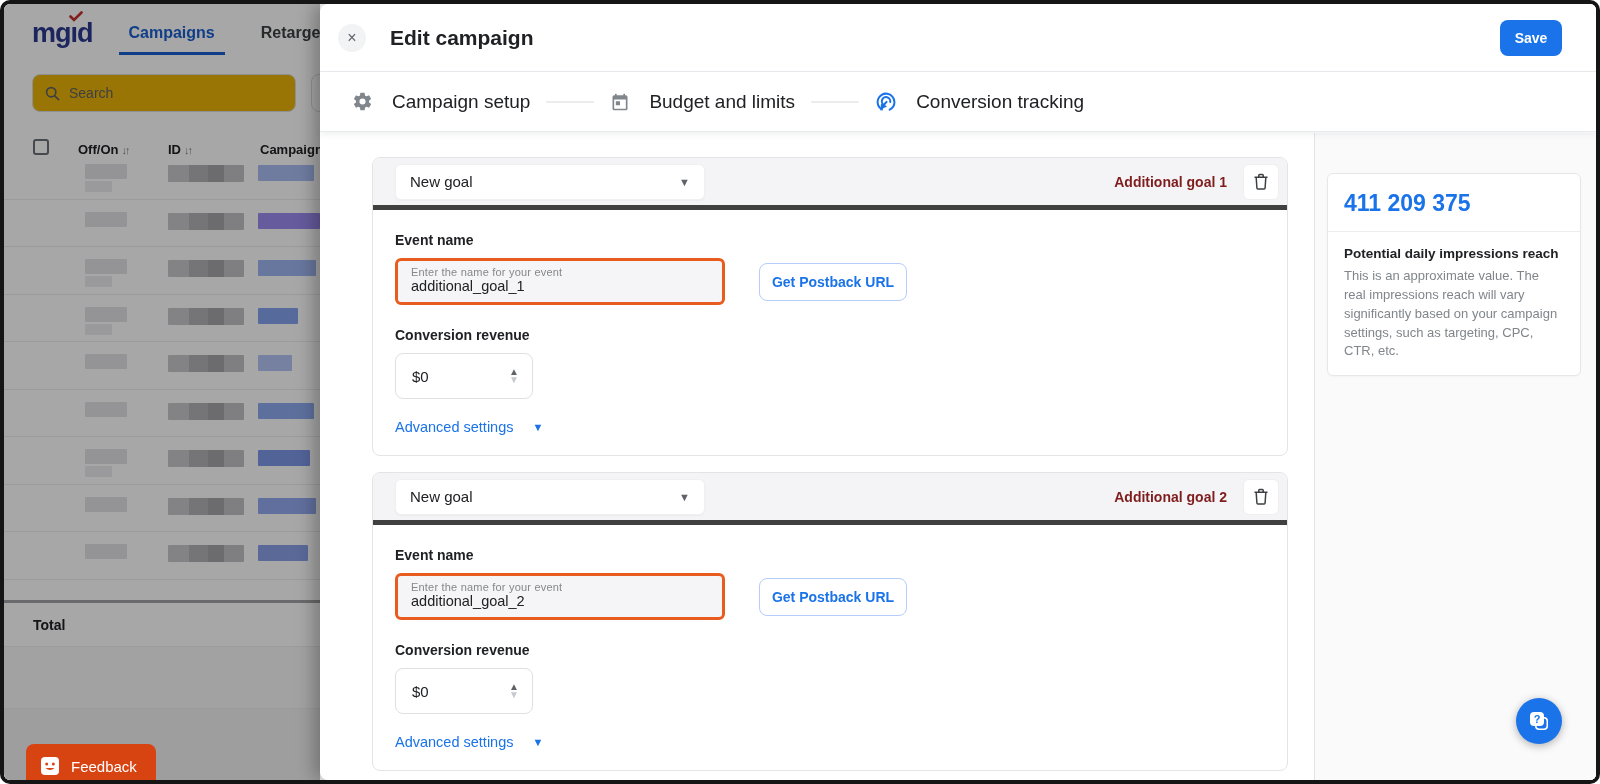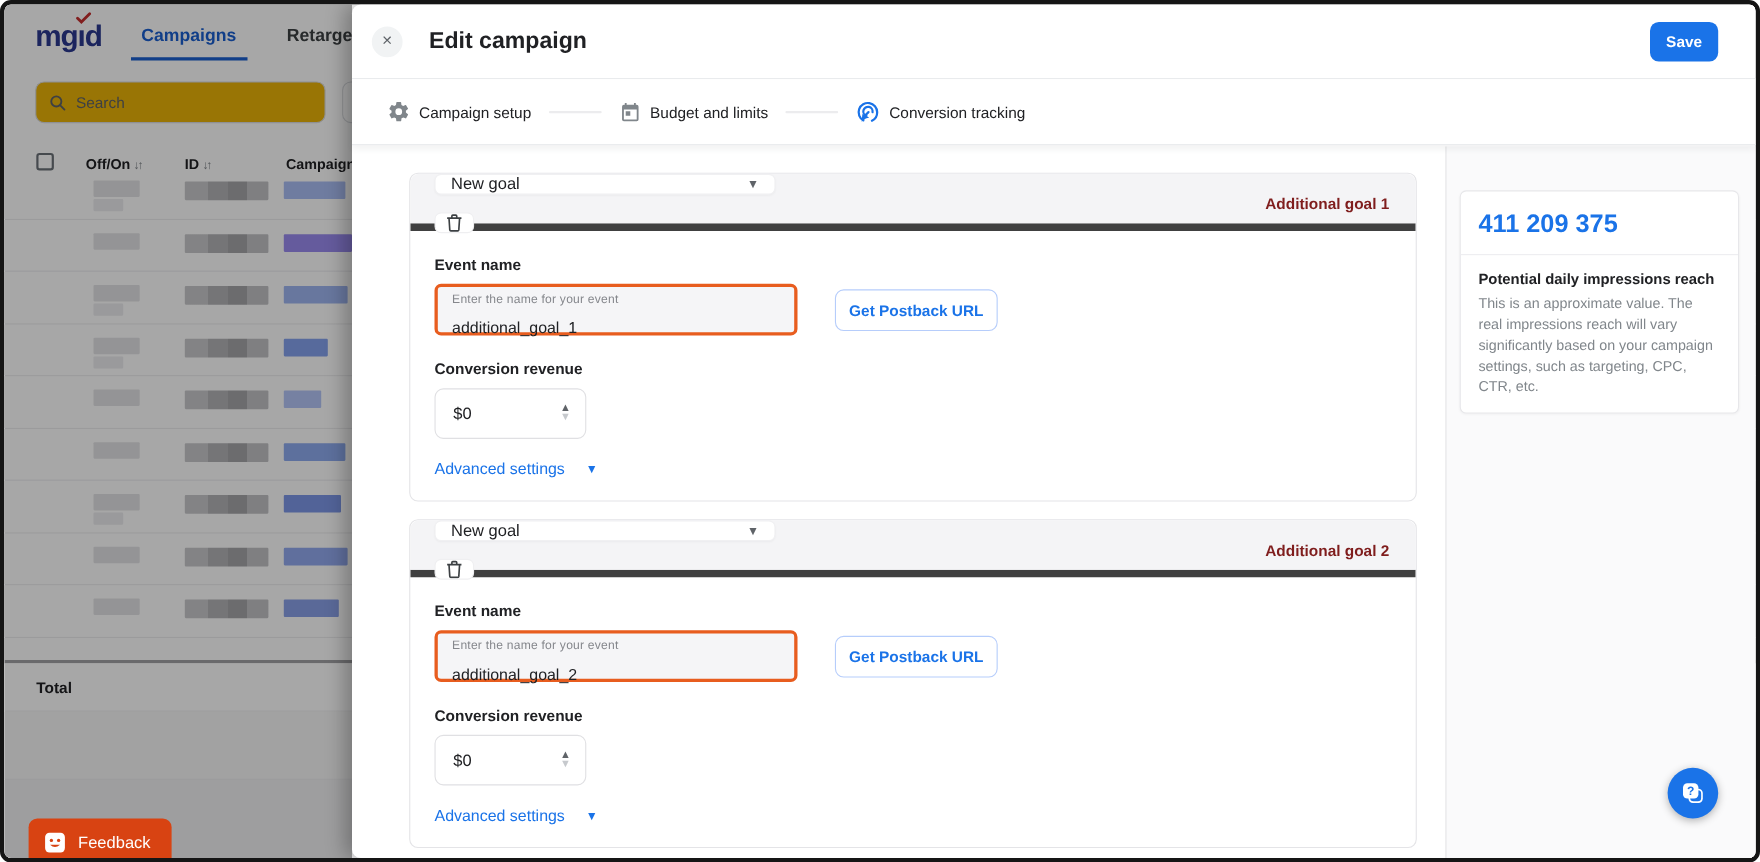--- a/index.html
+++ b/index.html
@@ -64,43 +64,43 @@
 
   .m-header { height:68px; display:flex; align-items:center; padding:0 34px 0 18px; border-bottom:1px solid #e8eaed; }
   .close-btn { width:28px; height:28px; border-radius:50%; background:#f1f3f4; border:none; color:#5f6368;
     font-size:16px; line-height:1; display:flex; align-items:center; justify-content:center; cursor:pointer; font-family:inherit; }
   .m-title { font-size:21px; font-weight:bold; color:#202124; margin-left:24px; }
   .save-btn { margin-left:auto; width:62px; height:36px; background:#1a73e8; color:#fff; border:none; border-radius:8px;
     font-size:14px; font-weight:bold; cursor:pointer; font-family:inherit; }
 
   .steps { height:60px; display:flex; align-items:center; padding-left:32px; border-bottom:1px solid #e8eaed;
     box-shadow:0 3px 6px rgba(60,64,67,.07); position:relative; z-index:2; background:#fff; }
-  .step { display:flex; align-items:center; gap:8px; font-size:14px; font-weight:500; color:#202124; }
+  .step { display:flex; align-items:center; gap:19px; font-size:19px; font-weight:500; color:#202124; }
   .step-connector { width:48px; height:2px; background:#ececee; margin:0 16px; border-radius:1px; }
 
   .m-body { position:absolute; top:129px; bottom:0; left:0; right:0; display:flex; overflow:hidden; }
   .m-main { width:994px; padding:24px 0 0 52px; overflow:hidden; }
 
   .goal-card { width:916px; border:1px solid #e4e4e7; border-radius:8px; background:#fff; margin-bottom:16px; }
-  .gc-header { height:52px; background:#f4f4f6; border-bottom:7px solid #404040; border-radius:8px 8px 0 0;
-    display:flex; align-items:flex-start; padding:0 8px 0 22px;flex-direction:column; }
+  .gc-header { height:52px; background:#f4f4f6; border-bottom:5px solid #404040; border-radius:8px 8px 0 0;
+    display:flex; align-items:center; padding:0 8px 0 22px; }
   .goal-select { width:310px; height:36px; background:#fff; border-radius:6px; display:flex; align-items:center;
     padding:0 14px; font-size:15px; color:#202124; box-shadow:0 1px 2px rgba(0,0,0,.04); cursor:pointer; border:1px solid #f0f0f2; }
   .goal-select .caret { margin-left:auto; color:#5f6368; font-size:11px; }
   .gc-badge { margin-left:auto; font-size:14px; font-weight:bold; color:#7f1d1d; margin-right:16px; }
   .trash-btn { width:36px; height:36px; background:#fff; border:1px solid #efeff1; border-radius:6px; display:flex;
     align-items:center; justify-content:center; cursor:pointer; }
 
   .gc-body { padding:22px 22px 20px 22px; }
   .field-label { font-size:14px; font-weight:bold; color:#202124; margin-bottom:10px; }
   .field-row { display:flex; align-items:center; gap:34px; }
   .event-input { width:330px; height:47px; background:#f5f5f7; border:3px solid #e85d1f; border-radius:6px;
     padding:5px 13px 0 13px; cursor:text; }
   .event-input .mini { font-size:11px; color:#85878c; letter-spacing:.2px; }
-  .event-input .val { font-size:14.5px; color:#202124; margin-top:13px; }
+  .event-input .val { font-size:14.5px; color:#202124; margin-top:0; }
   .postback-btn { width:148px; height:38px; background:#fff; border:1px solid #b6cdfb; border-radius:8px;
     color:#1a73e8; font-size:14px; font-weight:bold; cursor:pointer; font-family:inherit; }
   .rev-label { margin-top:22px; }
   .spinner { width:138px; height:46px; border:1px solid #e0e0e3; border-radius:8px; display:flex; align-items:center;
     padding:0 13px 0 16px; background:#fff; }
   .spinner .num { font-size:15px; color:#202124; }
   .spin-arrows { margin-left:auto; display:flex; flex-direction:column; align-items:center; line-height:.8; }
   .spin-up { font-size:10px; color:#5f6368; cursor:pointer; }
   .spin-dn { font-size:10px; color:#c6c9cd; cursor:pointer; }
   .advanced { margin-top:20px; display:flex; align-items:center; gap:19px; color:#1a73e8; font-size:14.5px;

